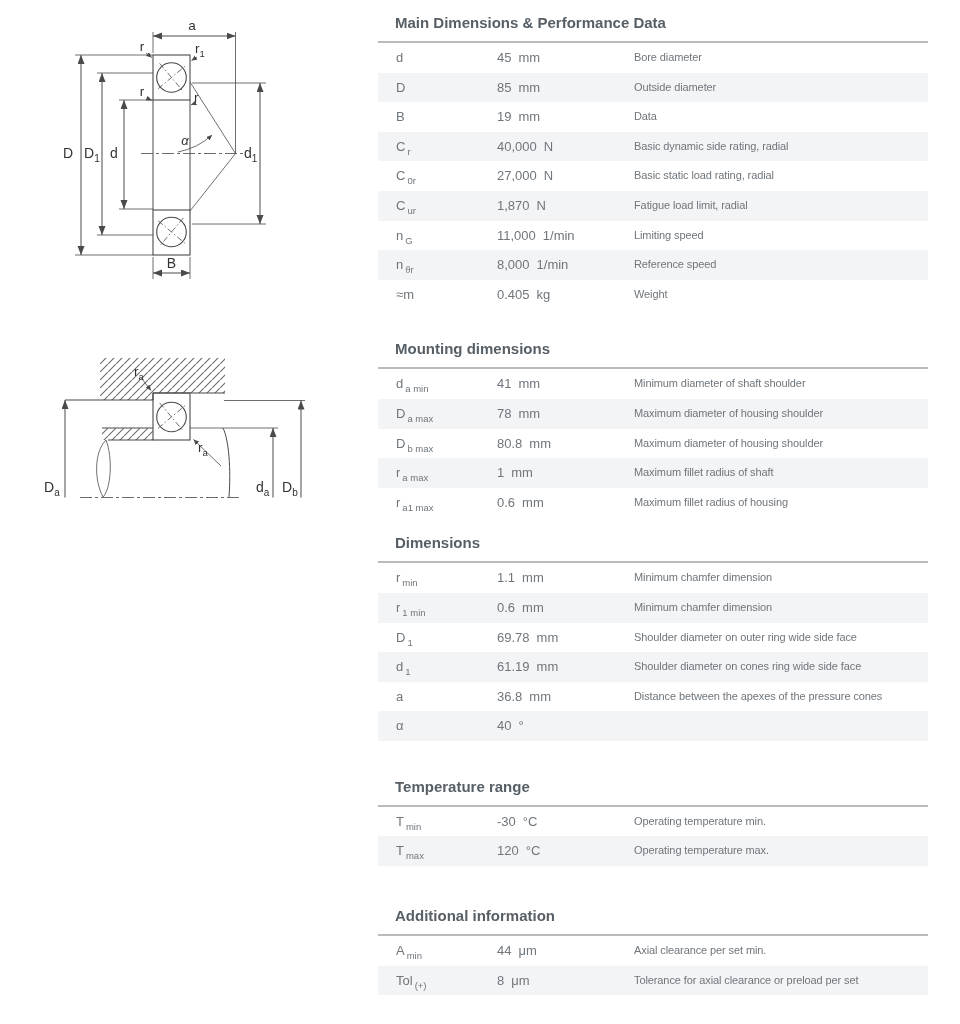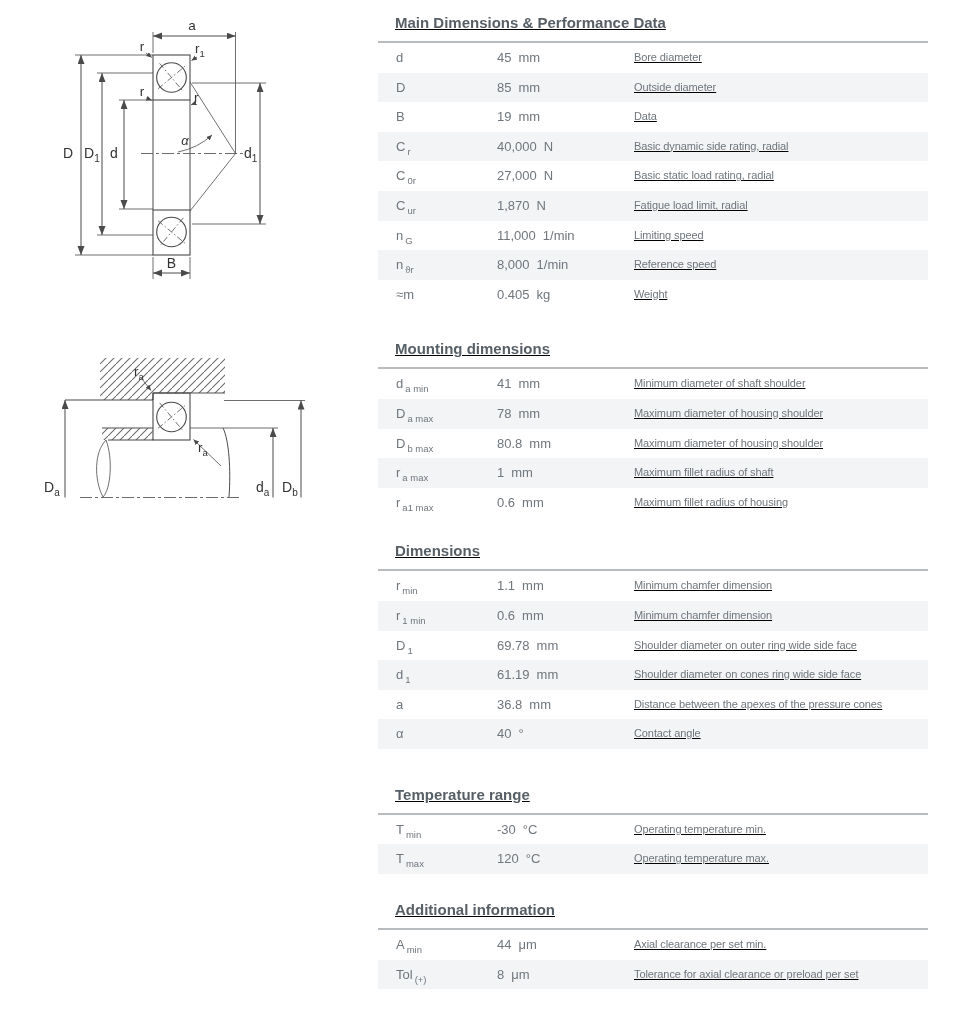--- a/index.html
+++ b/index.html
@@ -4,26 +4,26 @@
 <style>
   :root{
     --hdr:#575f66; --txt:#6f767c; --alt:#f3f4f6; --div:#b9bcbe; --stk:#4a4a4a;
   }
   html,body{margin:0;padding:0;}
   body{width:960px;height:1024px;overflow:hidden;background:#fff;
        font-family:"Liberation Sans",sans-serif;}
   .canvas{position:relative;width:960px;height:1024px;}
   .diagrams{position:absolute;left:0;top:0;width:378px;height:1024px;}
   .specs{position:absolute;left:378px;top:0;width:550px;}
-  .section{margin:0;text-decoration:underline;}
+  .section{margin:0;}
   .section:nth-of-type(1){margin-top:13px;}
   .section:nth-of-type(2){margin-top:30px;}
-  .section:nth-of-type(3){margin-top:24px;}
+  .section:nth-of-type(3){margin-top:16px;}
   .section:nth-of-type(4){margin-top:36px;}
-  .section:nth-of-type(5){margin-top:26px;}
+  .section:nth-of-type(5){margin-top:40px;}
   .sec-title{margin:0;padding:0 0 0 17px;font-size:15px;line-height:20px;
              font-weight:bold;color:var(--hdr);}
   .divider{height:2px;background:var(--div);margin-top:8px;}
   .row{position:relative;min-height:29.6px;}
   .row.alt{background:var(--alt);}
   .cell{position:absolute;top:0;line-height:29.6px;font-size:13px;color:var(--txt);
         white-space:nowrap;}
   .sym-cell{left:18px;}
   .val-cell{left:119px;}
   .sub{font-size:9.5px;position:relative;top:4px;margin-left:2px;}
@@ -289,21 +289,20 @@
 
   <div class="row">
     <span class="cell sym-cell"><span class="sym">a</span><span class="sub"></span></span>
     <span class="cell val-cell"><span class="num">36.8</span><span class="unit">mm</span></span>
     <div class="desc-cell">Distance between the apexes of the pressure cones</div>
   </div>
 
   <div class="row alt">
     <span class="cell sym-cell"><span class="sym">α</span><span class="sub"></span></span>
     <span class="cell val-cell"><span class="num">40</span><span class="unit">°</span></span>
-    <div class="desc-cell">Contact angle</div>
   </div>
 </div>
   </section>
 
   <section class="section">
     <h2 class="sec-title">Temperature range</h2>
     <div class="divider"></div>
     <div class="rows">
   <div class="row">
     <span class="cell sym-cell"><span class="sym">T</span><span class="sub">min</span></span>

